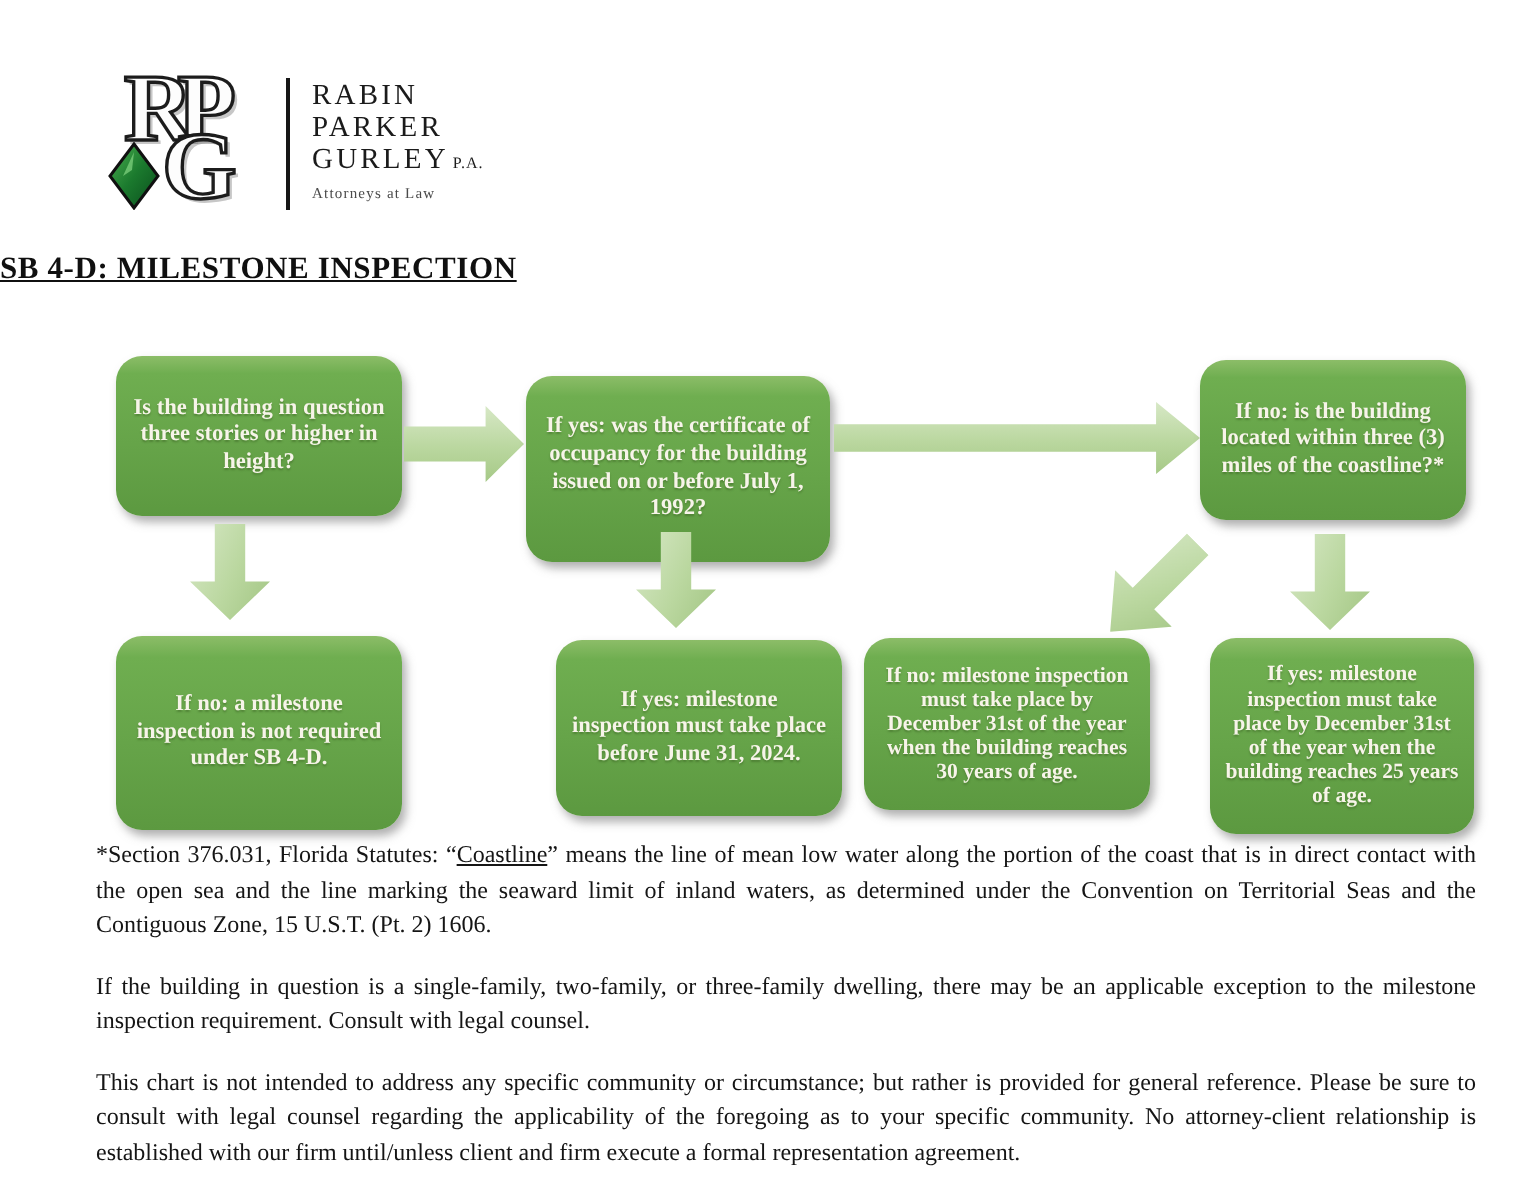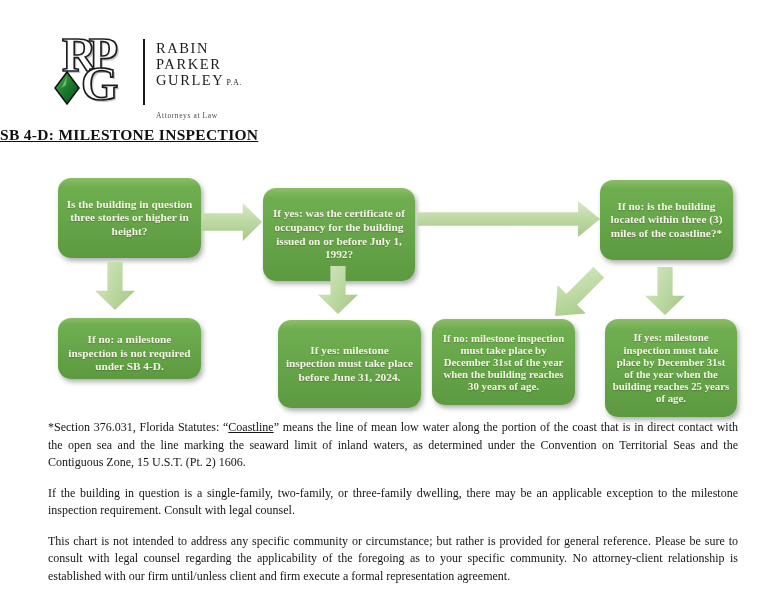--- a/index.html
+++ b/index.html
@@ -12,38 +12,38 @@
   .mono-rp{position:absolute;left:8px;top:-9px;font-size:48px;letter-spacing:-8px;
            color:#fdfdfd;-webkit-text-stroke:1.7px #1c1c1c;
            text-shadow:2px 2px 0 rgba(130,130,130,0.45);}
   .mono-g{position:absolute;left:27px;top:20px;font-size:48px;color:#fdfdfd;
           -webkit-text-stroke:1.7px #1c1c1c;text-shadow:2px 2px 0 rgba(130,130,130,0.45);}
   .diamond{position:absolute;left:0;top:35px;line-height:0;}
   .logo-divider{width:2px;height:66px;background:#161616;margin-top:3px;}
   .firmname{margin-top:4px;color:#1b1b1b;}
   .firm-line{font-size:14.5px;line-height:16px;letter-spacing:1.6px;}
   .pa{font-size:8px;letter-spacing:0.5px;margin-left:2px;}
-  .tagline{font-size:7.5px;color:#4a4a4a;letter-spacing:0.6px;margin-top:20px;}
+  .tagline{font-size:7.5px;color:#4a4a4a;letter-spacing:0.6px;margin-top:2px;}
 
   
   .title{position:absolute;top:126px;left:0;width:768px;text-align:left;
          font-size:15.5px;font-weight:bold;text-decoration:underline;
          color:#101010;letter-spacing:0.3px;}
 
   
   .fbox{position:absolute;border-radius:13px;box-sizing:border-box;
         background:linear-gradient(180deg,#8cbd68 0%,#6fae50 11%,#66a449 55%,#5c9940 100%);
         box-shadow:2px 3px 5px rgba(110,110,110,0.55);
         display:flex;align-items:center;justify-content:center;text-align:center;
         color:#f7f4e9;font-weight:bold;font-size:11.3px;line-height:1.2;
         padding:5px 7px;text-shadow:0 1px 1px rgba(40,70,20,0.35);}
   .b1{left:58px;top:178px;width:143px;height:80px;}
   .b2{left:263px;top:176px;width:152px;height:93px;margin-top:12px;}
   .b3{left:600px;top:180px;width:133px;height:80px;}
-  .b4{left:58px;top:318px;width:143px;height:61px;align-items:flex-end;}
+  .b4{left:58px;top:318px;width:143px;height:97px;}
   .b5{left:278px;top:320px;width:143px;height:88px;}
   .b6{left:432px;top:319px;width:143px;height:86px;font-size:10.8px;line-height:1.13;}
   .b7{left:605px;top:319px;width:132px;height:98px;font-size:10.8px;line-height:1.13;}
 
   
   .arr{position:absolute;
        background:linear-gradient(180deg,#d7e8c6 0%,#bad79f 55%,#a6c987 100%);
        filter:drop-shadow(2px 2px 2px rgba(90,90,90,0.45));}
   .right1{left:202px;top:203px;width:60px;height:38px;
           clip-path:polygon(0 27%,68% 27%,68% 0,100% 50%,68% 100%,68% 73%,0 73%);}

